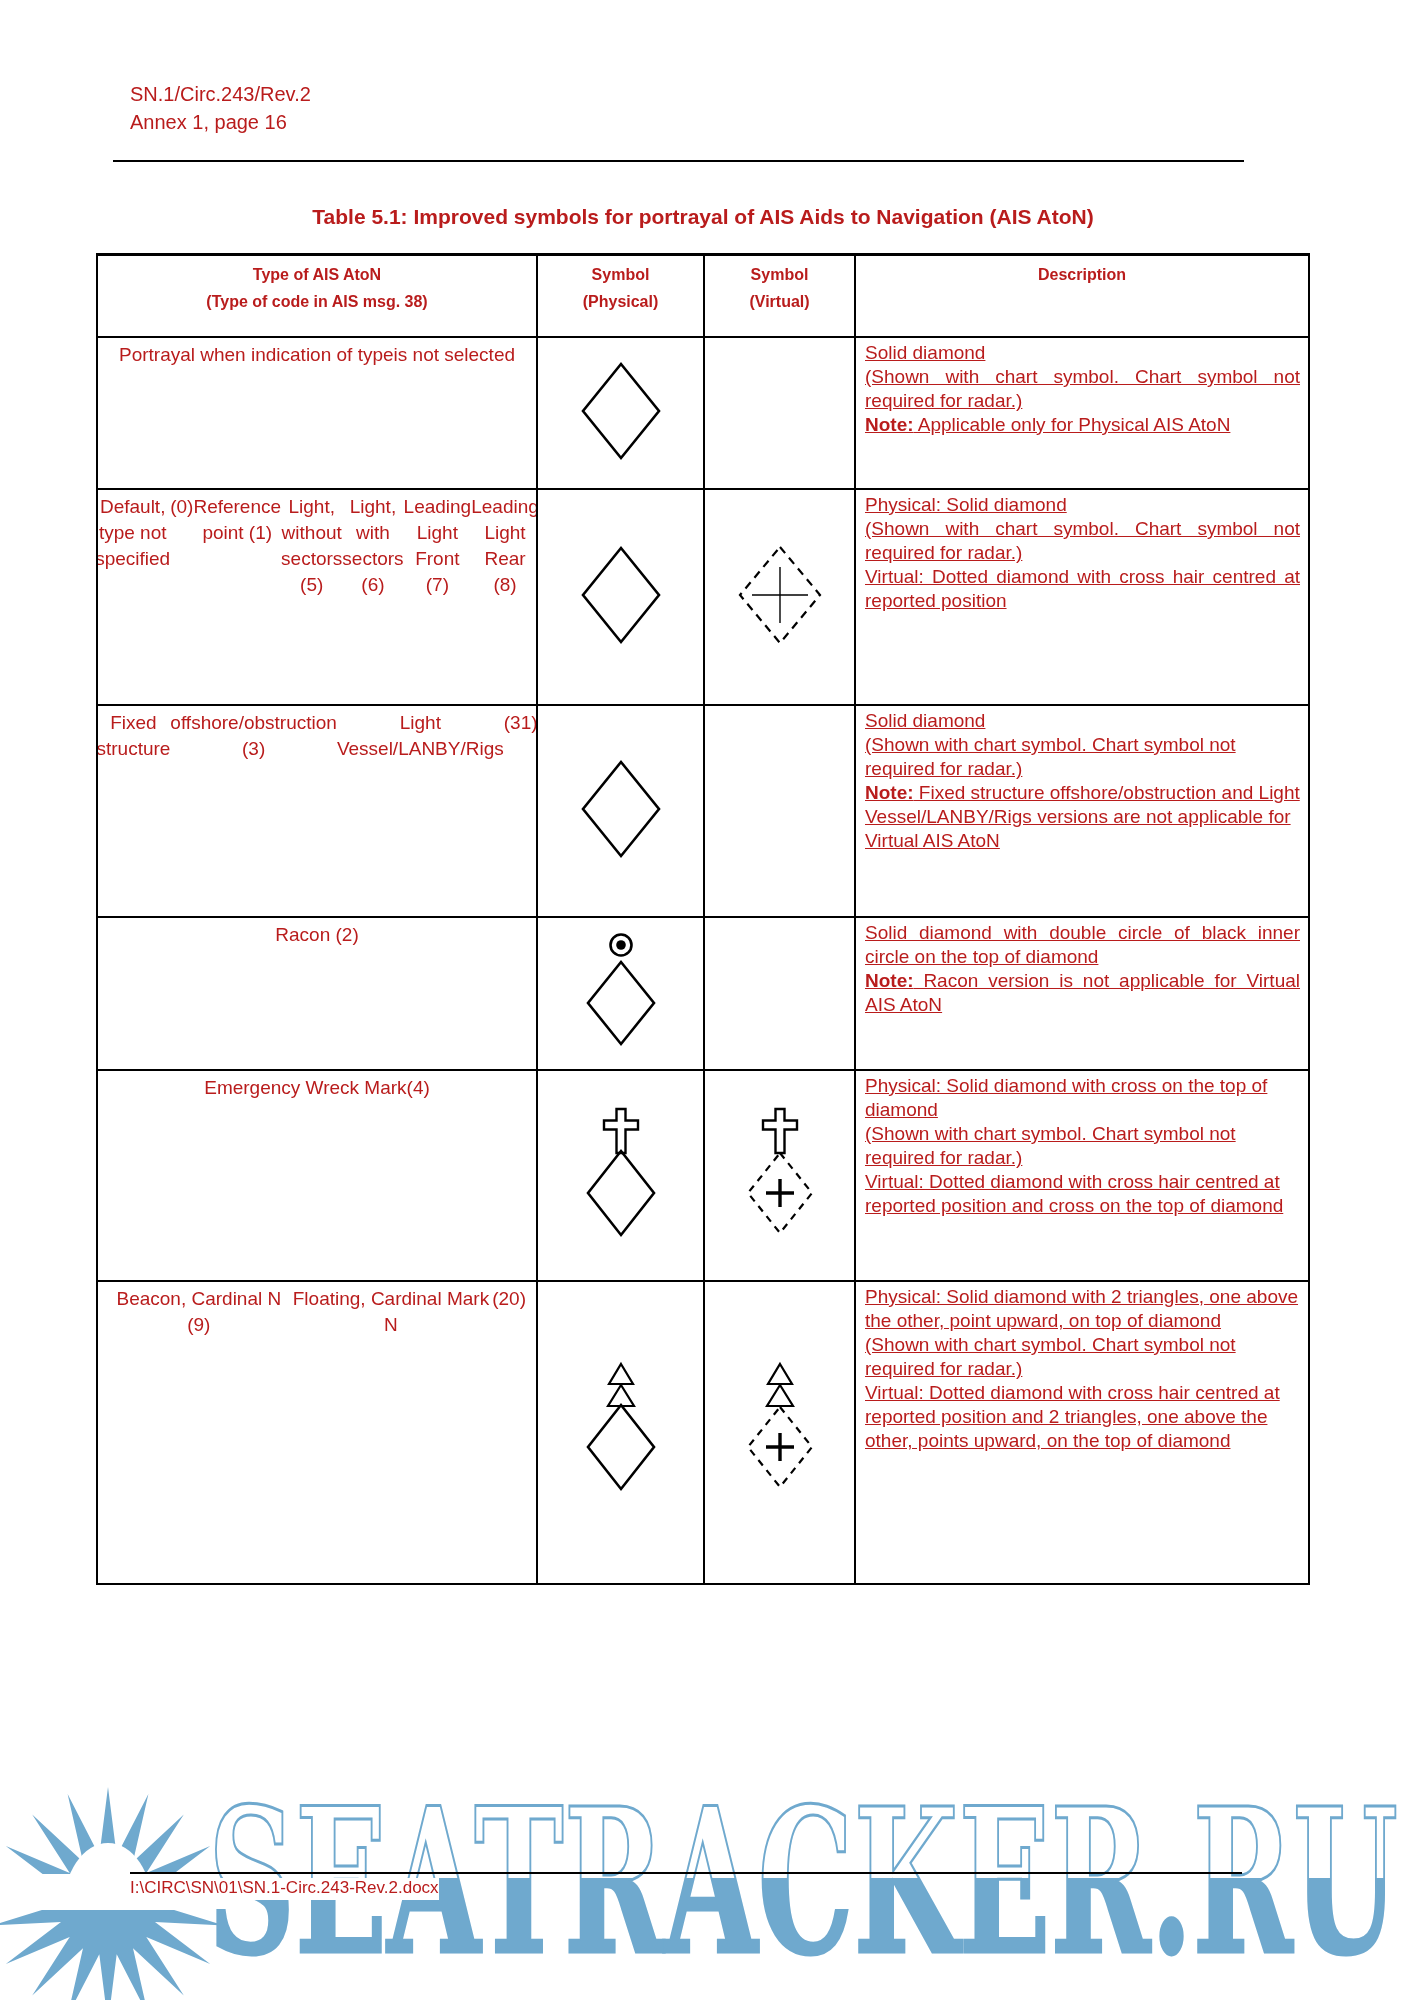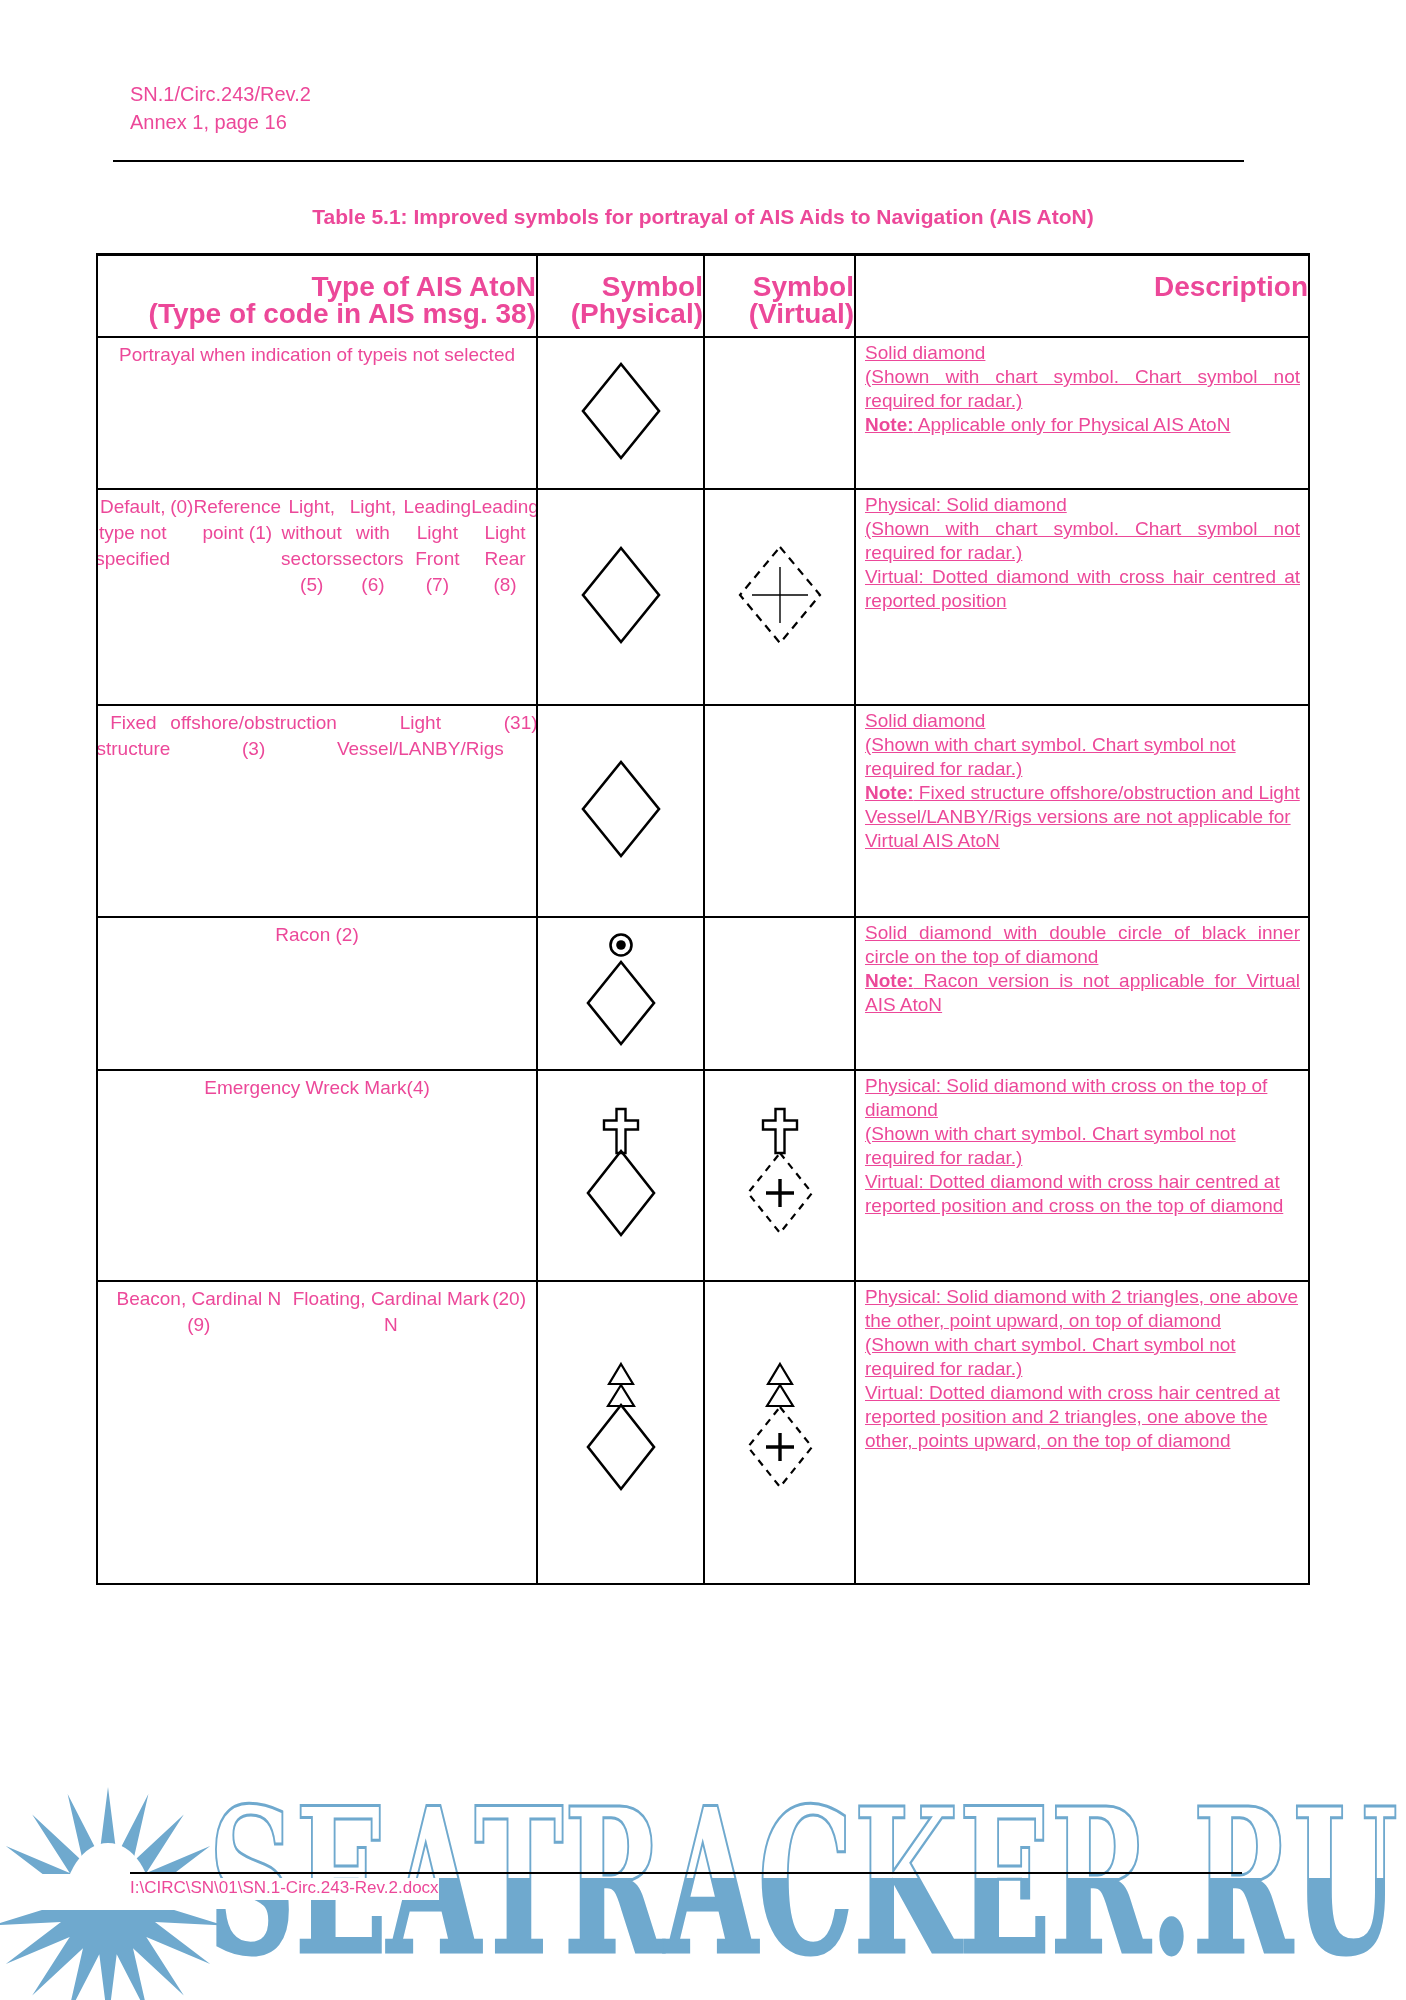--- a/index.html
+++ b/index.html
@@ -1,30 +1,30 @@
 <!DOCTYPE html>
 <html><head>
 <meta charset="utf-8">
 <style>
   html,body{margin:0;padding:0;background:#fff;}
   .page{position:relative;width:1406px;height:2000px;background:#fff;overflow:hidden;
-        font-family:"Liberation Sans",sans-serif;color:#ec4899;}
+        font-family:"Liberation Sans",sans-serif;color:#b91c1c;}
   .doc-header{position:absolute;left:130px;top:80px;font-size:20px;line-height:28px;}
   .header-rule{position:absolute;left:113px;top:160px;width:1131px;height:2px;background:#000;}
   .table-title{position:absolute;left:96px;top:205px;width:1214px;text-align:center;
                font-size:21px;font-weight:bold;}
   .aton-table{position:absolute;left:96px;top:253px;width:1214px;border:2px solid #000;
               border-top-width:3px;box-sizing:border-box;z-index:2;background:#fff;}
   .trow{display:grid;grid-template-columns:440px 167px 151px 1fr;}
   .cell{border-right:2px solid #000;border-bottom:2px solid #000;box-sizing:border-box;
         overflow:hidden;}
   .cell.last-col{border-right:none;}
   .trow.last-row .cell{border-bottom:none;}
-  .thead .cell{font-weight:bold;text-align:right;font-size:28px;line-height:27px;
-               padding-top:17px;}
+  .thead .cell{font-weight:bold;text-align:center;font-size:16px;line-height:27px;
+               padding-top:5px;}
   .c-type{display:flex;flex-direction:row;justify-content:center;text-align:center;
           font-size:19px;line-height:26px;padding:4px 10px;}
   .c-sym{display:flex;align-items:center;justify-content:center;}
   .c-desc{font-size:19px;line-height:24px;padding:3px 8px 8px 9px;text-decoration:underline;}
   .c-desc p{margin:0;}
   .trow.just .c-desc p{text-align:justify;}
   .c-desc b{font-weight:bold;}
   
   .wm-text-svg{position:absolute;left:206px;top:1792px;z-index:1;}
   .sun-svg{position:absolute;left:-12px;top:1785px;z-index:1;}

